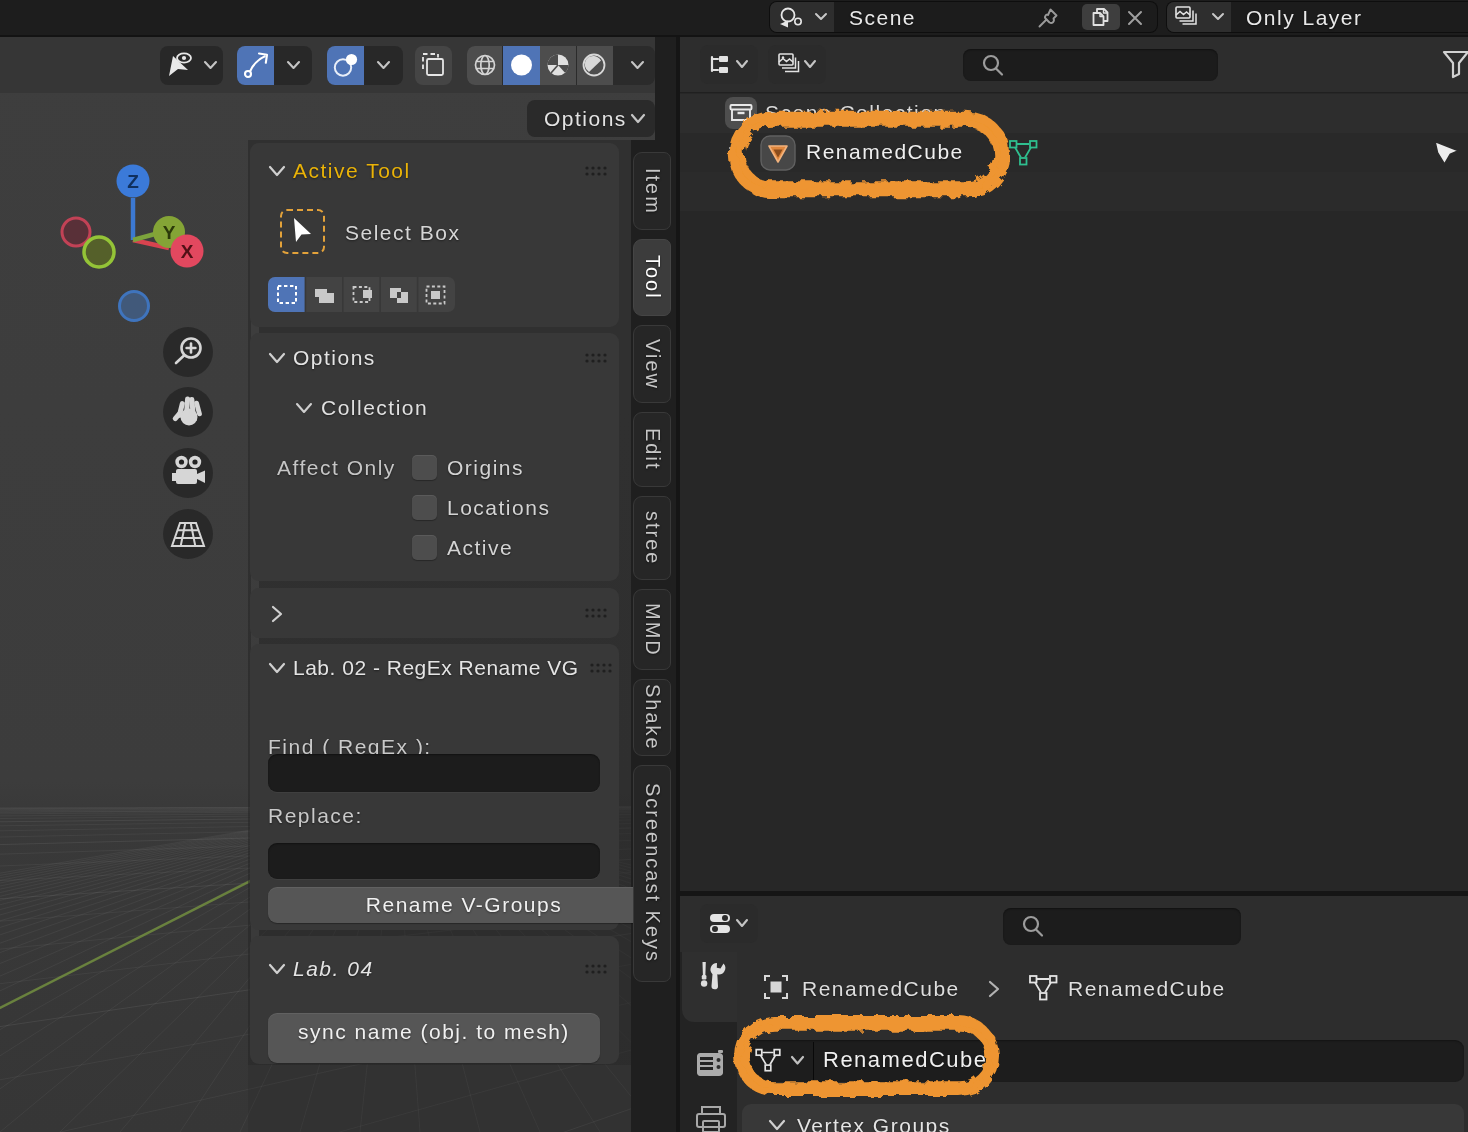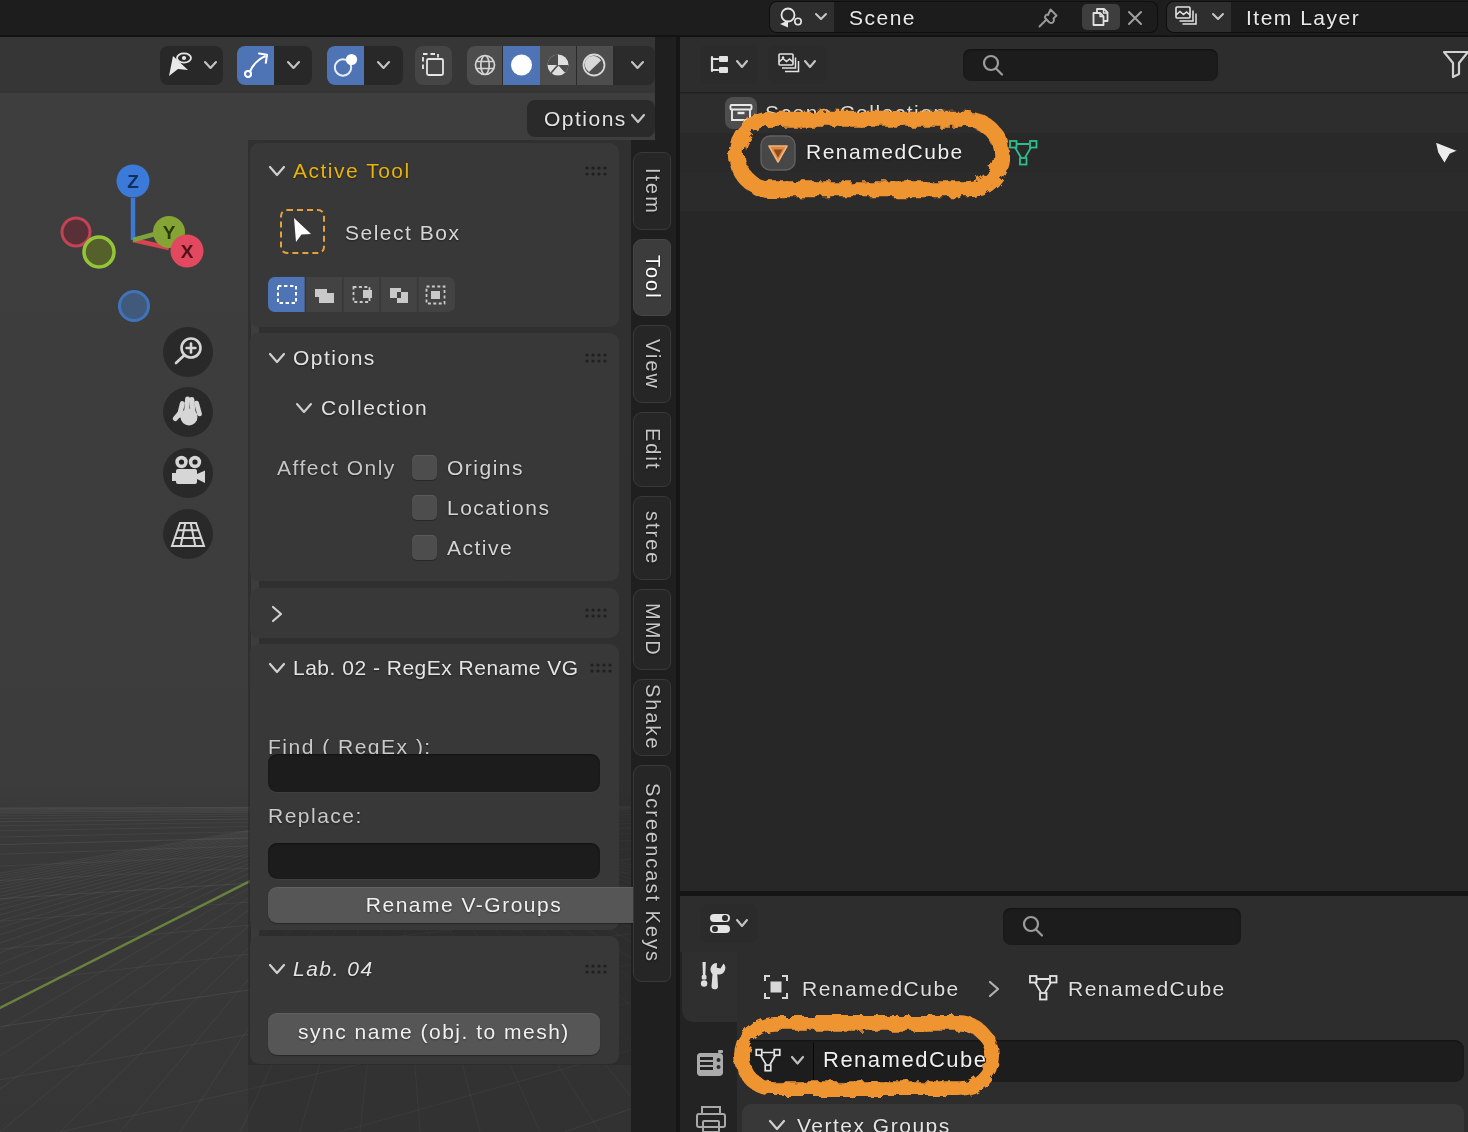--- a/index.html
+++ b/index.html
@@ -286,21 +286,21 @@
     <div class="abs" style="left:1167px;top:2px;width:64px;height:30px;background:#2e2e2e;border-radius:7px 0 0 7px;"></div>
     <svg class="abs" style="left:1173px;top:5px;" width="56" height="24" viewBox="0 0 56 24">
       <g fill="none" stroke="#e4e4e4" stroke-width="1.6">
         <rect x="3" y="2" width="14" height="11" rx="1"></rect>
         <path d="M3 10 l4 -3.5 l3.5 3 l3 -2.5 l3.5 3"></path>
         <path d="M6.5 16 L20 16 L20 5.5" stroke-width="1.5"></path>
         <path d="M9.5 19 L23 19 L23 8.5" stroke-width="1.5"></path>
       </g>
       <path d="M40 9 L45 14 L50 9" fill="none" stroke="#c8c8c8" stroke-width="2" stroke-linecap="round" stroke-linejoin="round"></path>
     </svg>
-    <div class="txt abs" style="left:1246px;top:7px;color:#e9e9e9;">Item Layer</div>
+    <div class="txt abs" style="left:1246px;top:7px;color:#e9e9e9;">Only Layer</div>
   </div>
 
   <div class="abs" id="outliner" style="left:680px;top:37px;width:788px;height:854px;background:#272727;">
 
     <div class="abs" style="left:0;top:0;width:788px;height:56px;background:#2d2d2d;border-bottom:1px solid #202020;box-sizing:border-box;"></div>
 
     <div class="abs" style="left:20px;top:8px;width:58px;height:39px;background:#2b2b2b;border-radius:8px;"></div>
     <svg class="abs" style="left:24px;top:12px;" width="52" height="31" viewBox="0 0 52 31">
       <g stroke="#e2e2e2" stroke-width="2.2" stroke-linecap="round">
         <line x1="8" y1="8" x2="8" y2="22"></line>
@@ -642,21 +642,21 @@
         <circle cx="3" cy="3" r="1.6"></circle>
         <circle cx="9" cy="3" r="1.6"></circle>
         <circle cx="15" cy="3" r="1.6"></circle>
         <circle cx="21" cy="3" r="1.6"></circle>
         <circle cx="3" cy="9" r="1.6"></circle>
         <circle cx="9" cy="9" r="1.6"></circle>
         <circle cx="15" cy="9" r="1.6"></circle>
         <circle cx="21" cy="9" r="1.6"></circle>
       </g>
   </svg>
-  <div class="pbtn" style="left:268px;top:1013px;width:332px;height:42px;line-height:38px;">sync name (obj. to mesh)</div>
+  <div class="pbtn" style="left:268px;top:1013px;width:332px;height:50px;line-height:38px;">sync name (obj. to mesh)</div>
 
   <div class="tab" style="top:152px;height:78px;">
       <span>Item</span>
     </div>
   <div class="tab act" style="top:239px;height:77px;">
       <span>Tool</span>
     </div>
   <div class="tab" style="top:325px;height:78px;">
       <span>View</span>
     </div>

